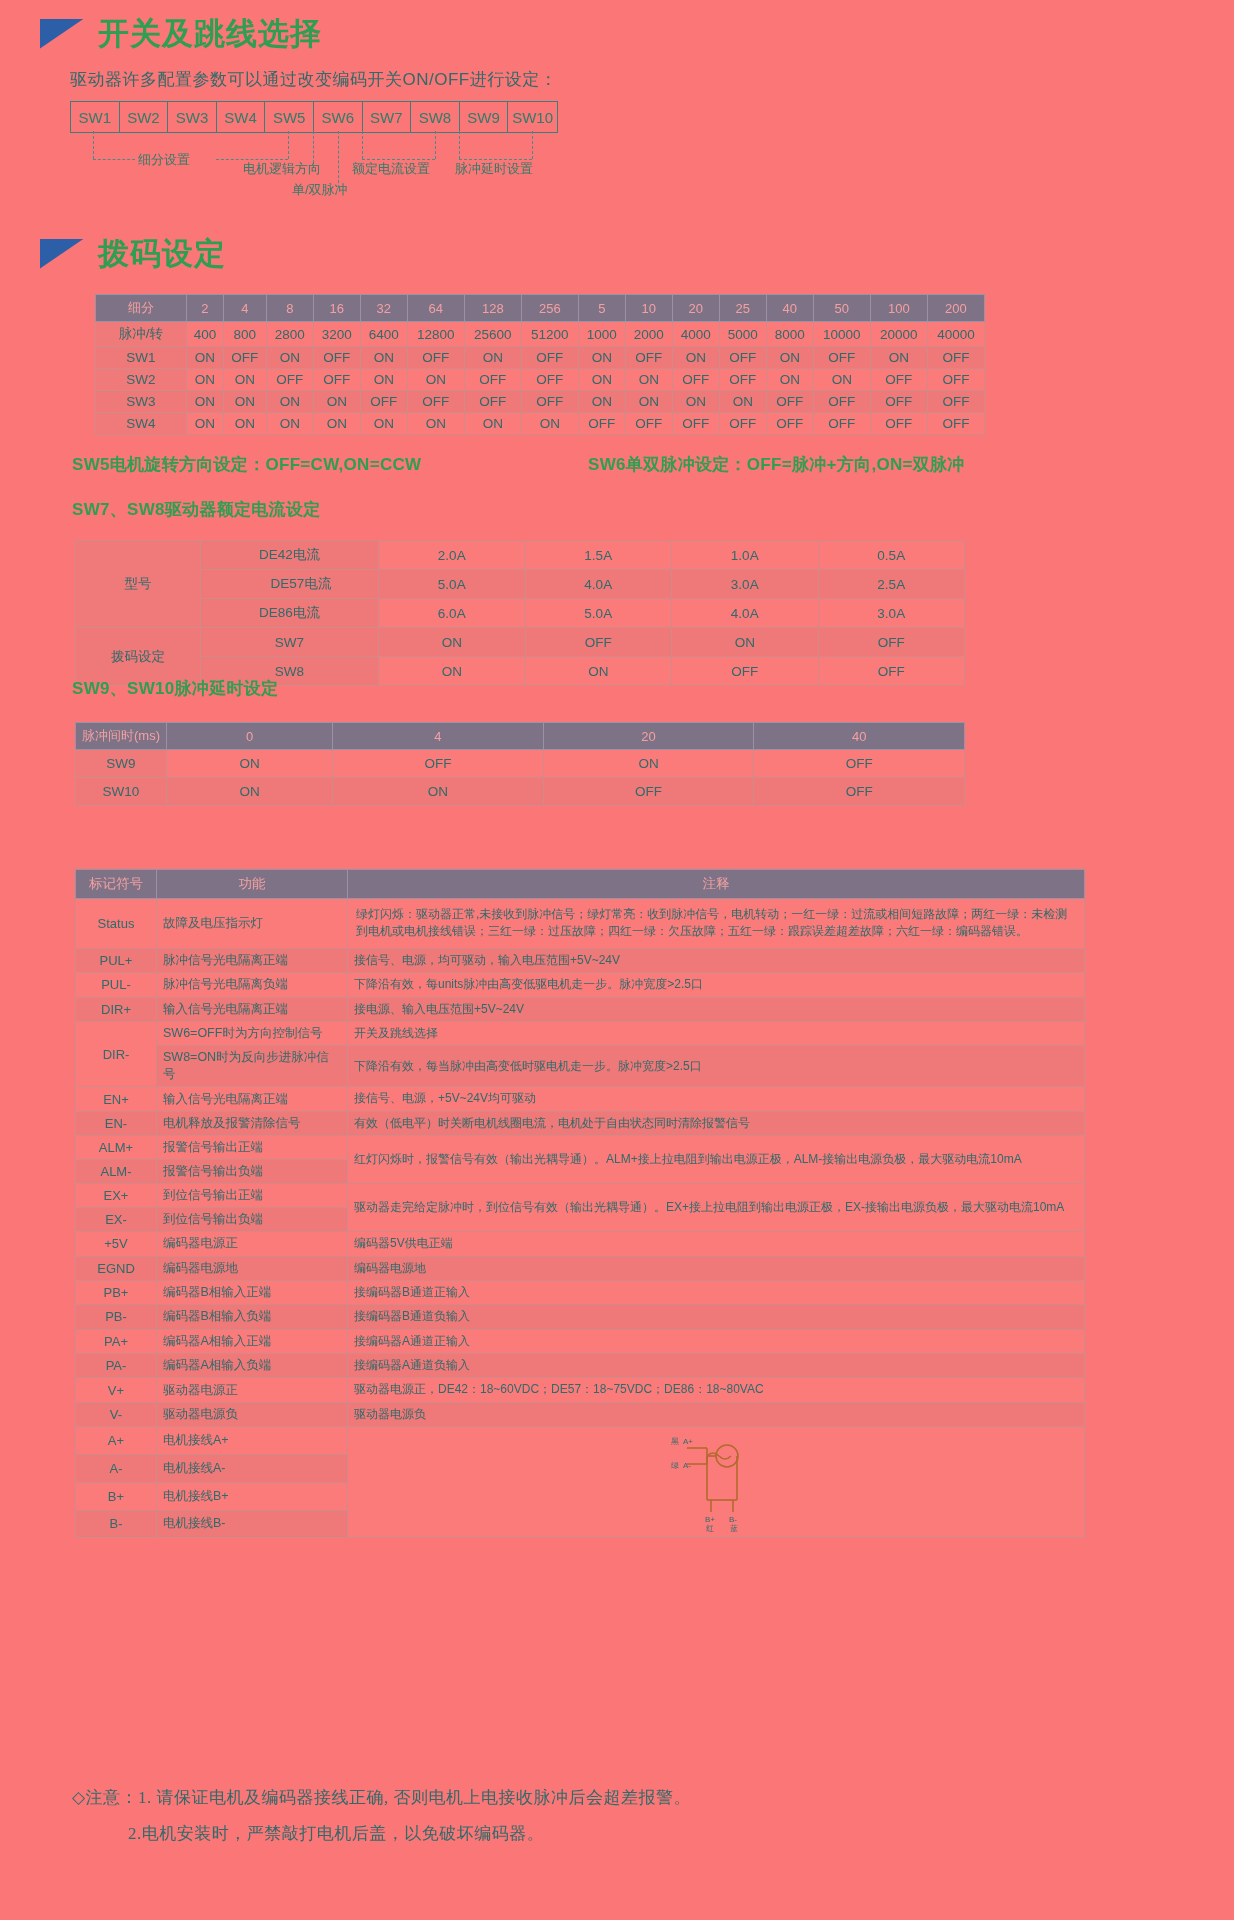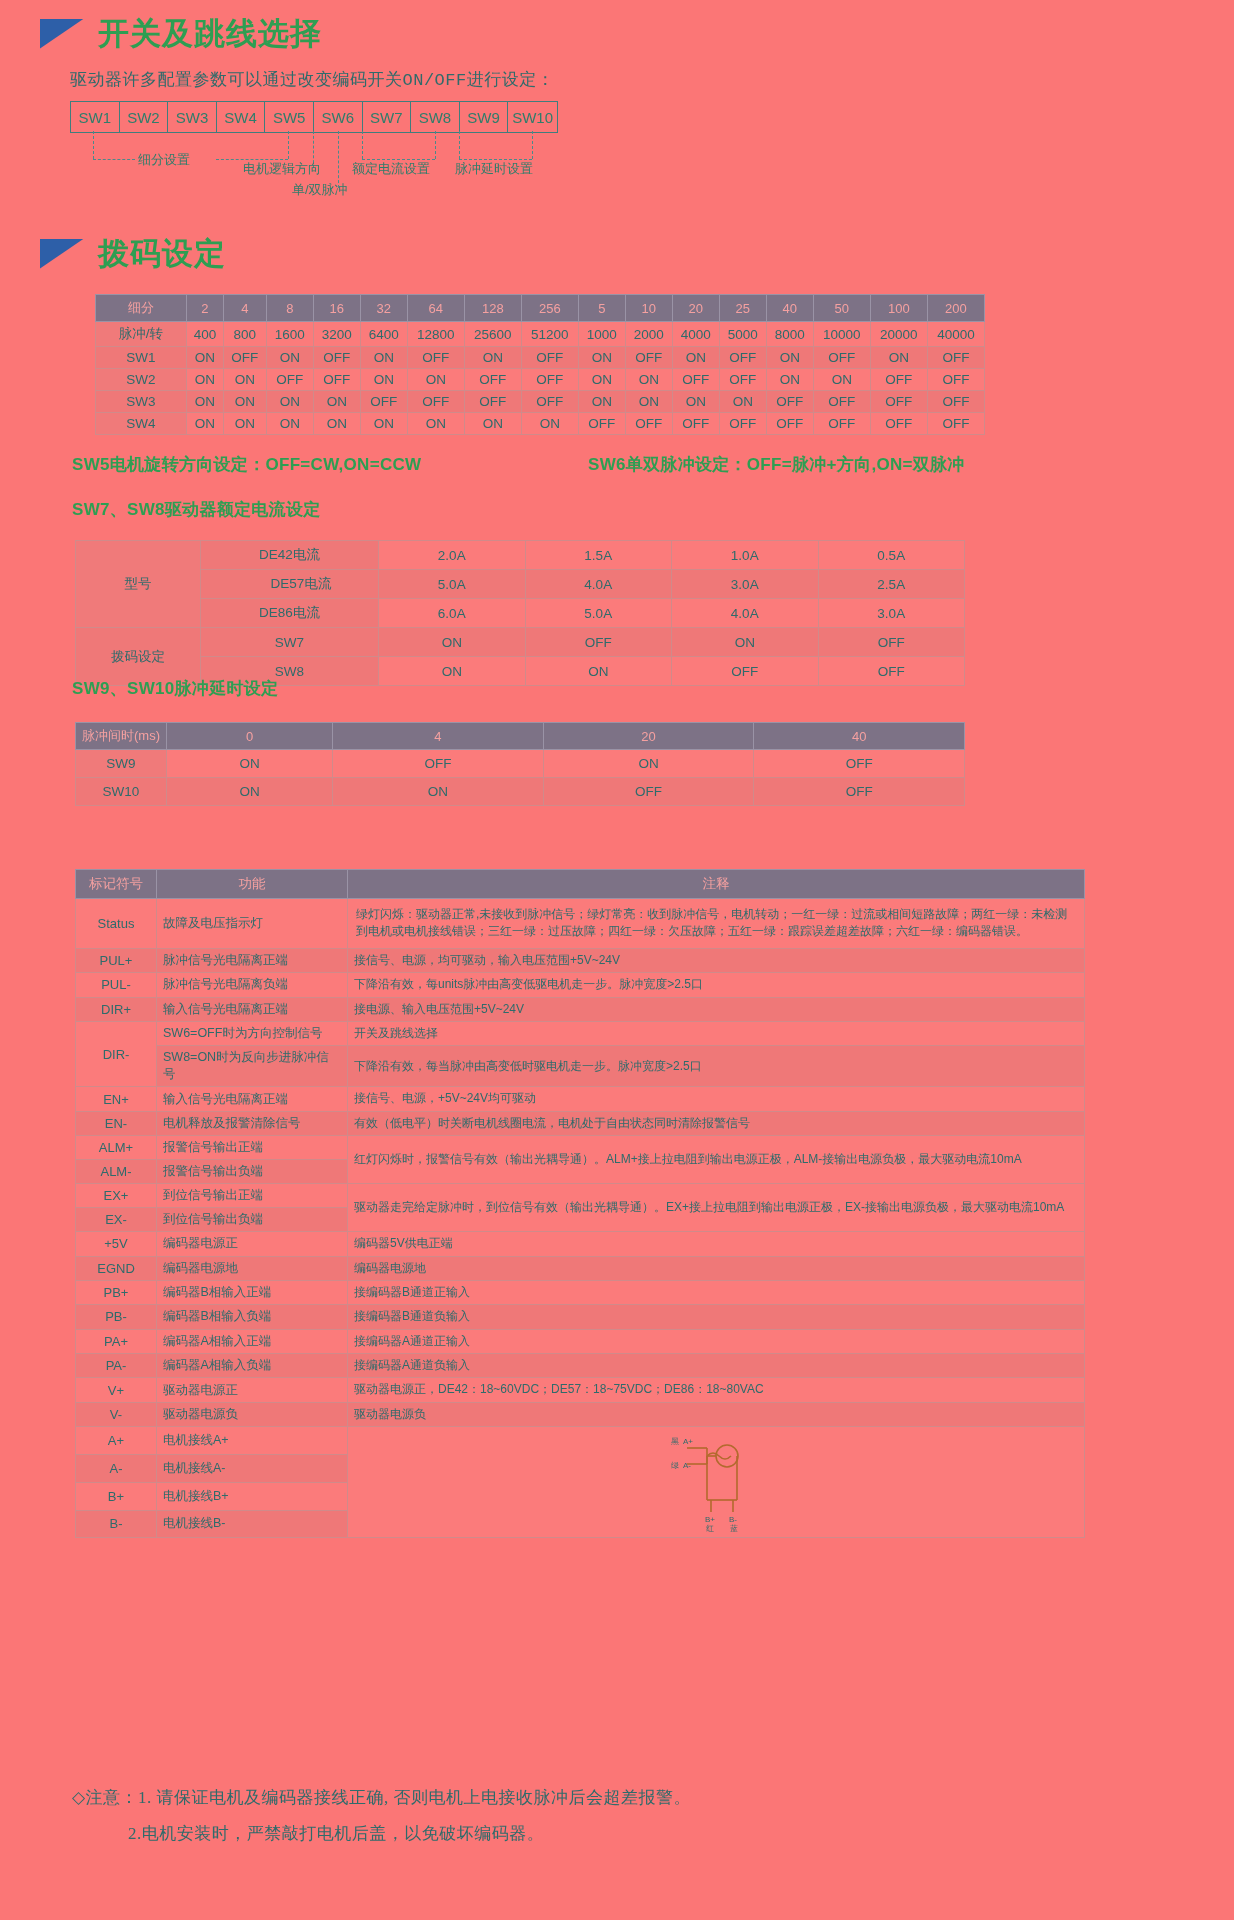--- a/index.html
+++ b/index.html
@@ -19,21 +19,21 @@
     width:44px;height:30px;flex:none;
     background:#2d5fa8;
     clip-path:polygon(0 0,100% 0,0 100%);
   }
   .sec-title{
     font-size:31px;font-weight:bold;color:#2e9e52;
     letter-spacing:1px;line-height:1;
   }
   .sub-note{
     font-size:17px;color:#2f6b6b;letter-spacing:0.5px;
-    font-family:Liberation Mono, monospace;
+    font-family:Liberation Sans, sans-serif;
   }
   .green-line{
     color:#2e9e52;font-size:17px;font-weight:bold;letter-spacing:0.3px;
   }
 
   
   .sw-strip{display:flex;border:1px solid #3f7d7d;width:486px;}
   .sw-cell{
     width:48.6px;height:30px;box-sizing:border-box;
     border-right:1px solid #3f7d7d;
@@ -168,21 +168,21 @@
           <th>50</th>
           <th>100</th>
           <th>200</th>
         </tr>
       </thead>
       <tbody id="subdivision-body">
           <tr>
             <td class="lbl">脉冲/转</td>
             <td>400</td>
             <td>800</td>
-            <td>1600</td>
+            <td>2800</td>
             <td>3200</td>
             <td>6400</td>
             <td>12800</td>
             <td>25600</td>
             <td>51200</td>
             <td>1000</td>
             <td>2000</td>
             <td>4000</td>
             <td>5000</td>
             <td>8000</td>

